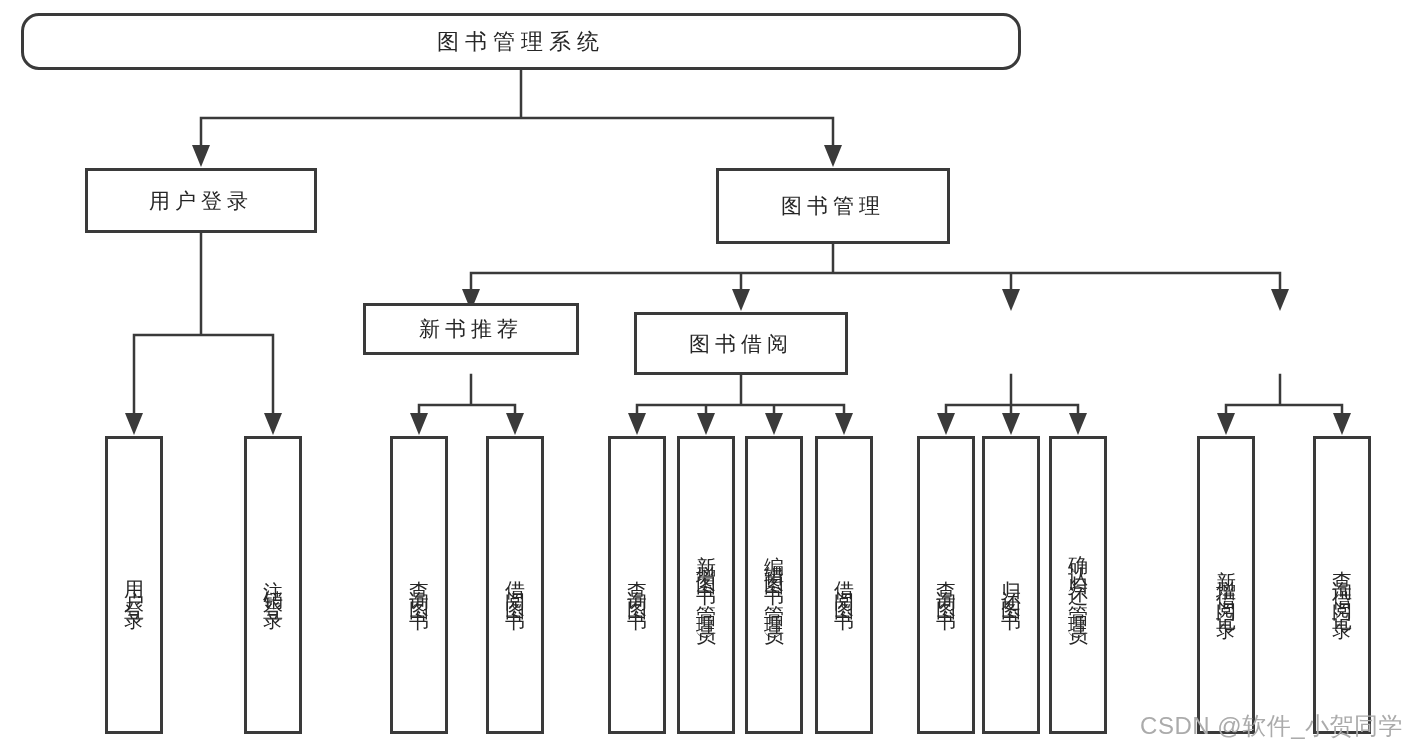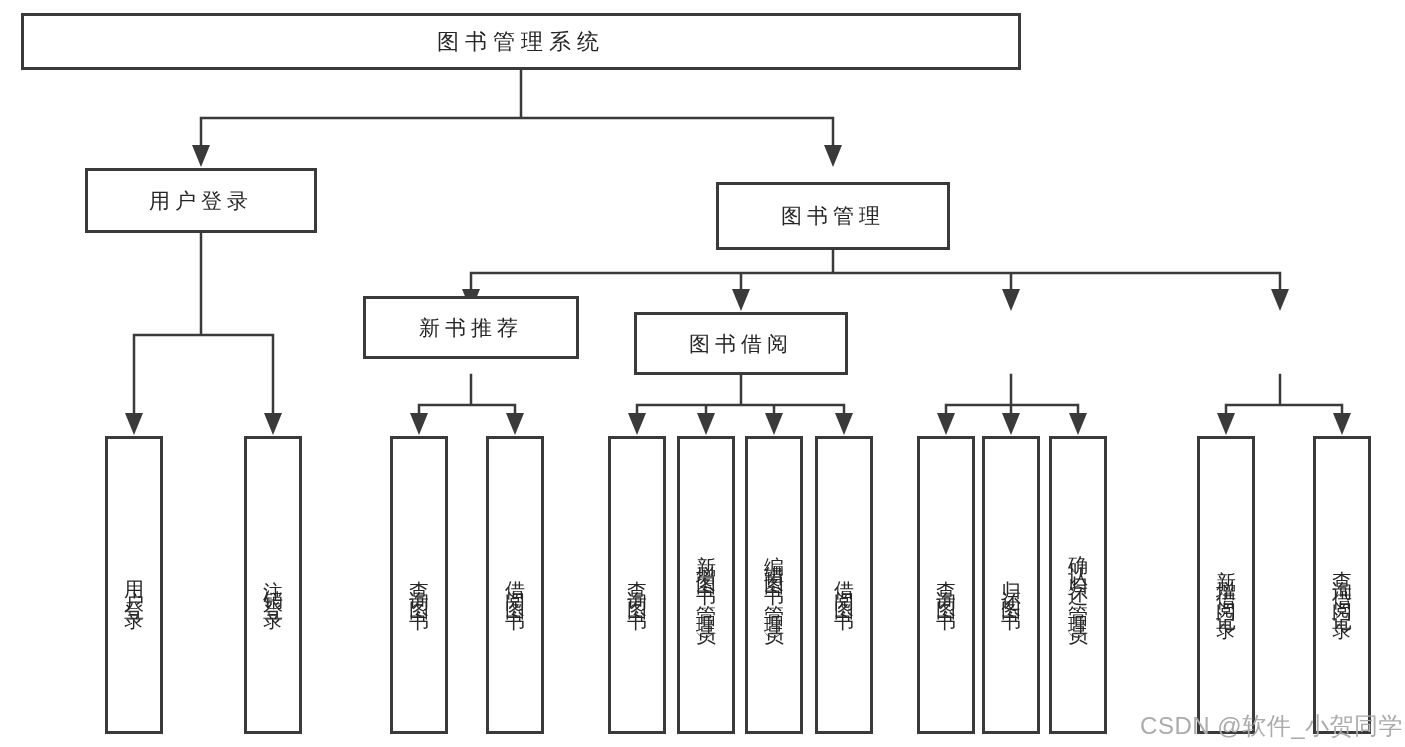--- a/index.html
+++ b/index.html
@@ -14,21 +14,21 @@
   .box{
     position:absolute;
     box-sizing:border-box;
     background:#ffffff;
     border:3px solid #3a3a3a;
     display:flex;align-items:center;justify-content:center;
     color:#262626;
     z-index:1;
   }
   .h-box{font-size:21px;letter-spacing:5px;white-space:nowrap;}
-  .root-box{font-size:22px;letter-spacing:6px;}
+  .root-box{font-size:22px;letter-spacing:6px;border-radius:18px;}
   .v-box span{
     writing-mode:vertical-rl;
     text-orientation:mixed;
     font-size:20px;
     letter-spacing:10px;
     line-height:1.15;
     white-space:nowrap;
   }
   .watermark{
     position:absolute;
@@ -78,25 +78,25 @@
     </g>
   </svg>
 
   <div class="box h-box root-box" style="left:21px;top:13px;width:1000px;height:57px;">
     <span>图书管理系统</span>
   </div>
 
   <div class="box h-box" style="left:85px;top:168px;width:232px;height:65px;">
     <span>用户登录</span>
   </div>
-  <div class="box h-box" style="left:716px;top:168px;width:234px;height:68px;margin-top:14px;">
+  <div class="box h-box" style="left:716px;top:168px;width:234px;height:76px;">
     <span>图书管理</span>
   </div>
 
-  <div class="box h-box" style="left:363px;top:296px;width:216px;height:63px;">
+  <div class="box h-box" style="left:363px;top:303px;width:216px;height:52px;">
     <span>新书推荐</span>
   </div>
   <div class="box h-box" style="left:634px;top:312px;width:214px;height:63px;">
     <span>图书借阅</span>
   </div>
 
   <div class="box v-box" style="left:105px;top:436px;width:58px;height:298px;">
     <span>用户登录</span>
   </div>
   <div class="box v-box" style="left:244px;top:436px;width:58px;height:298px;">

